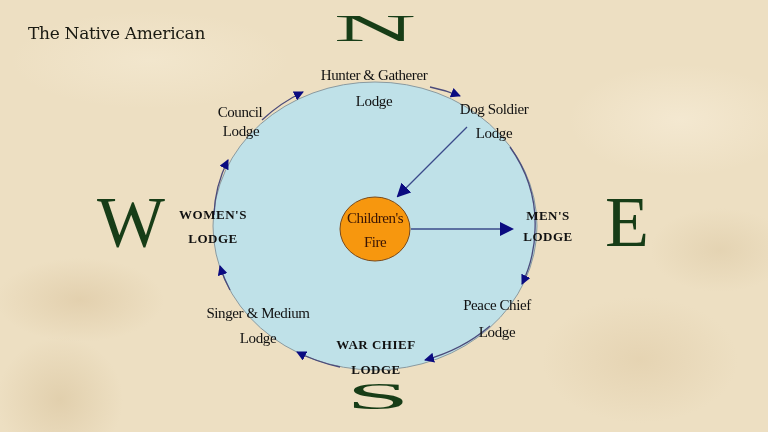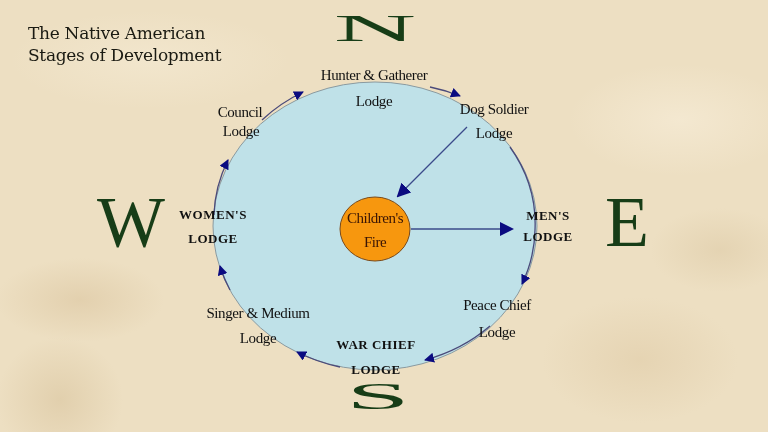--- a/index.html
+++ b/index.html
@@ -36,21 +36,20 @@
   .fire-text {
     font-family: "Liberation Serif", serif; font-size: 15px; fill: #3a1505;
     text-anchor: middle; letter-spacing: -0.5px;
   }
 </style>
 </head>
 <body>
 
 <div class="title">
   <div>The Native American</div>
-  <div>Stages of Development</div>
 </div>
 
 <svg class="wheel" width="768" height="432" viewBox="0 0 768 432">
   <defs>
     <marker id="ah" markerWidth="10" markerHeight="10" refX="9" refY="5" orient="auto" markerUnits="userSpaceOnUse">
       <path d="M0,0 L10,5 L0,10 z" fill="#0b0b80"></path>
     </marker>
     <marker id="ahs" markerWidth="14" markerHeight="14" refX="12" refY="7" orient="auto" markerUnits="userSpaceOnUse">
       <path d="M0,0 L14,7 L0,14 z" fill="#0b0b80"></path>
     </marker>

